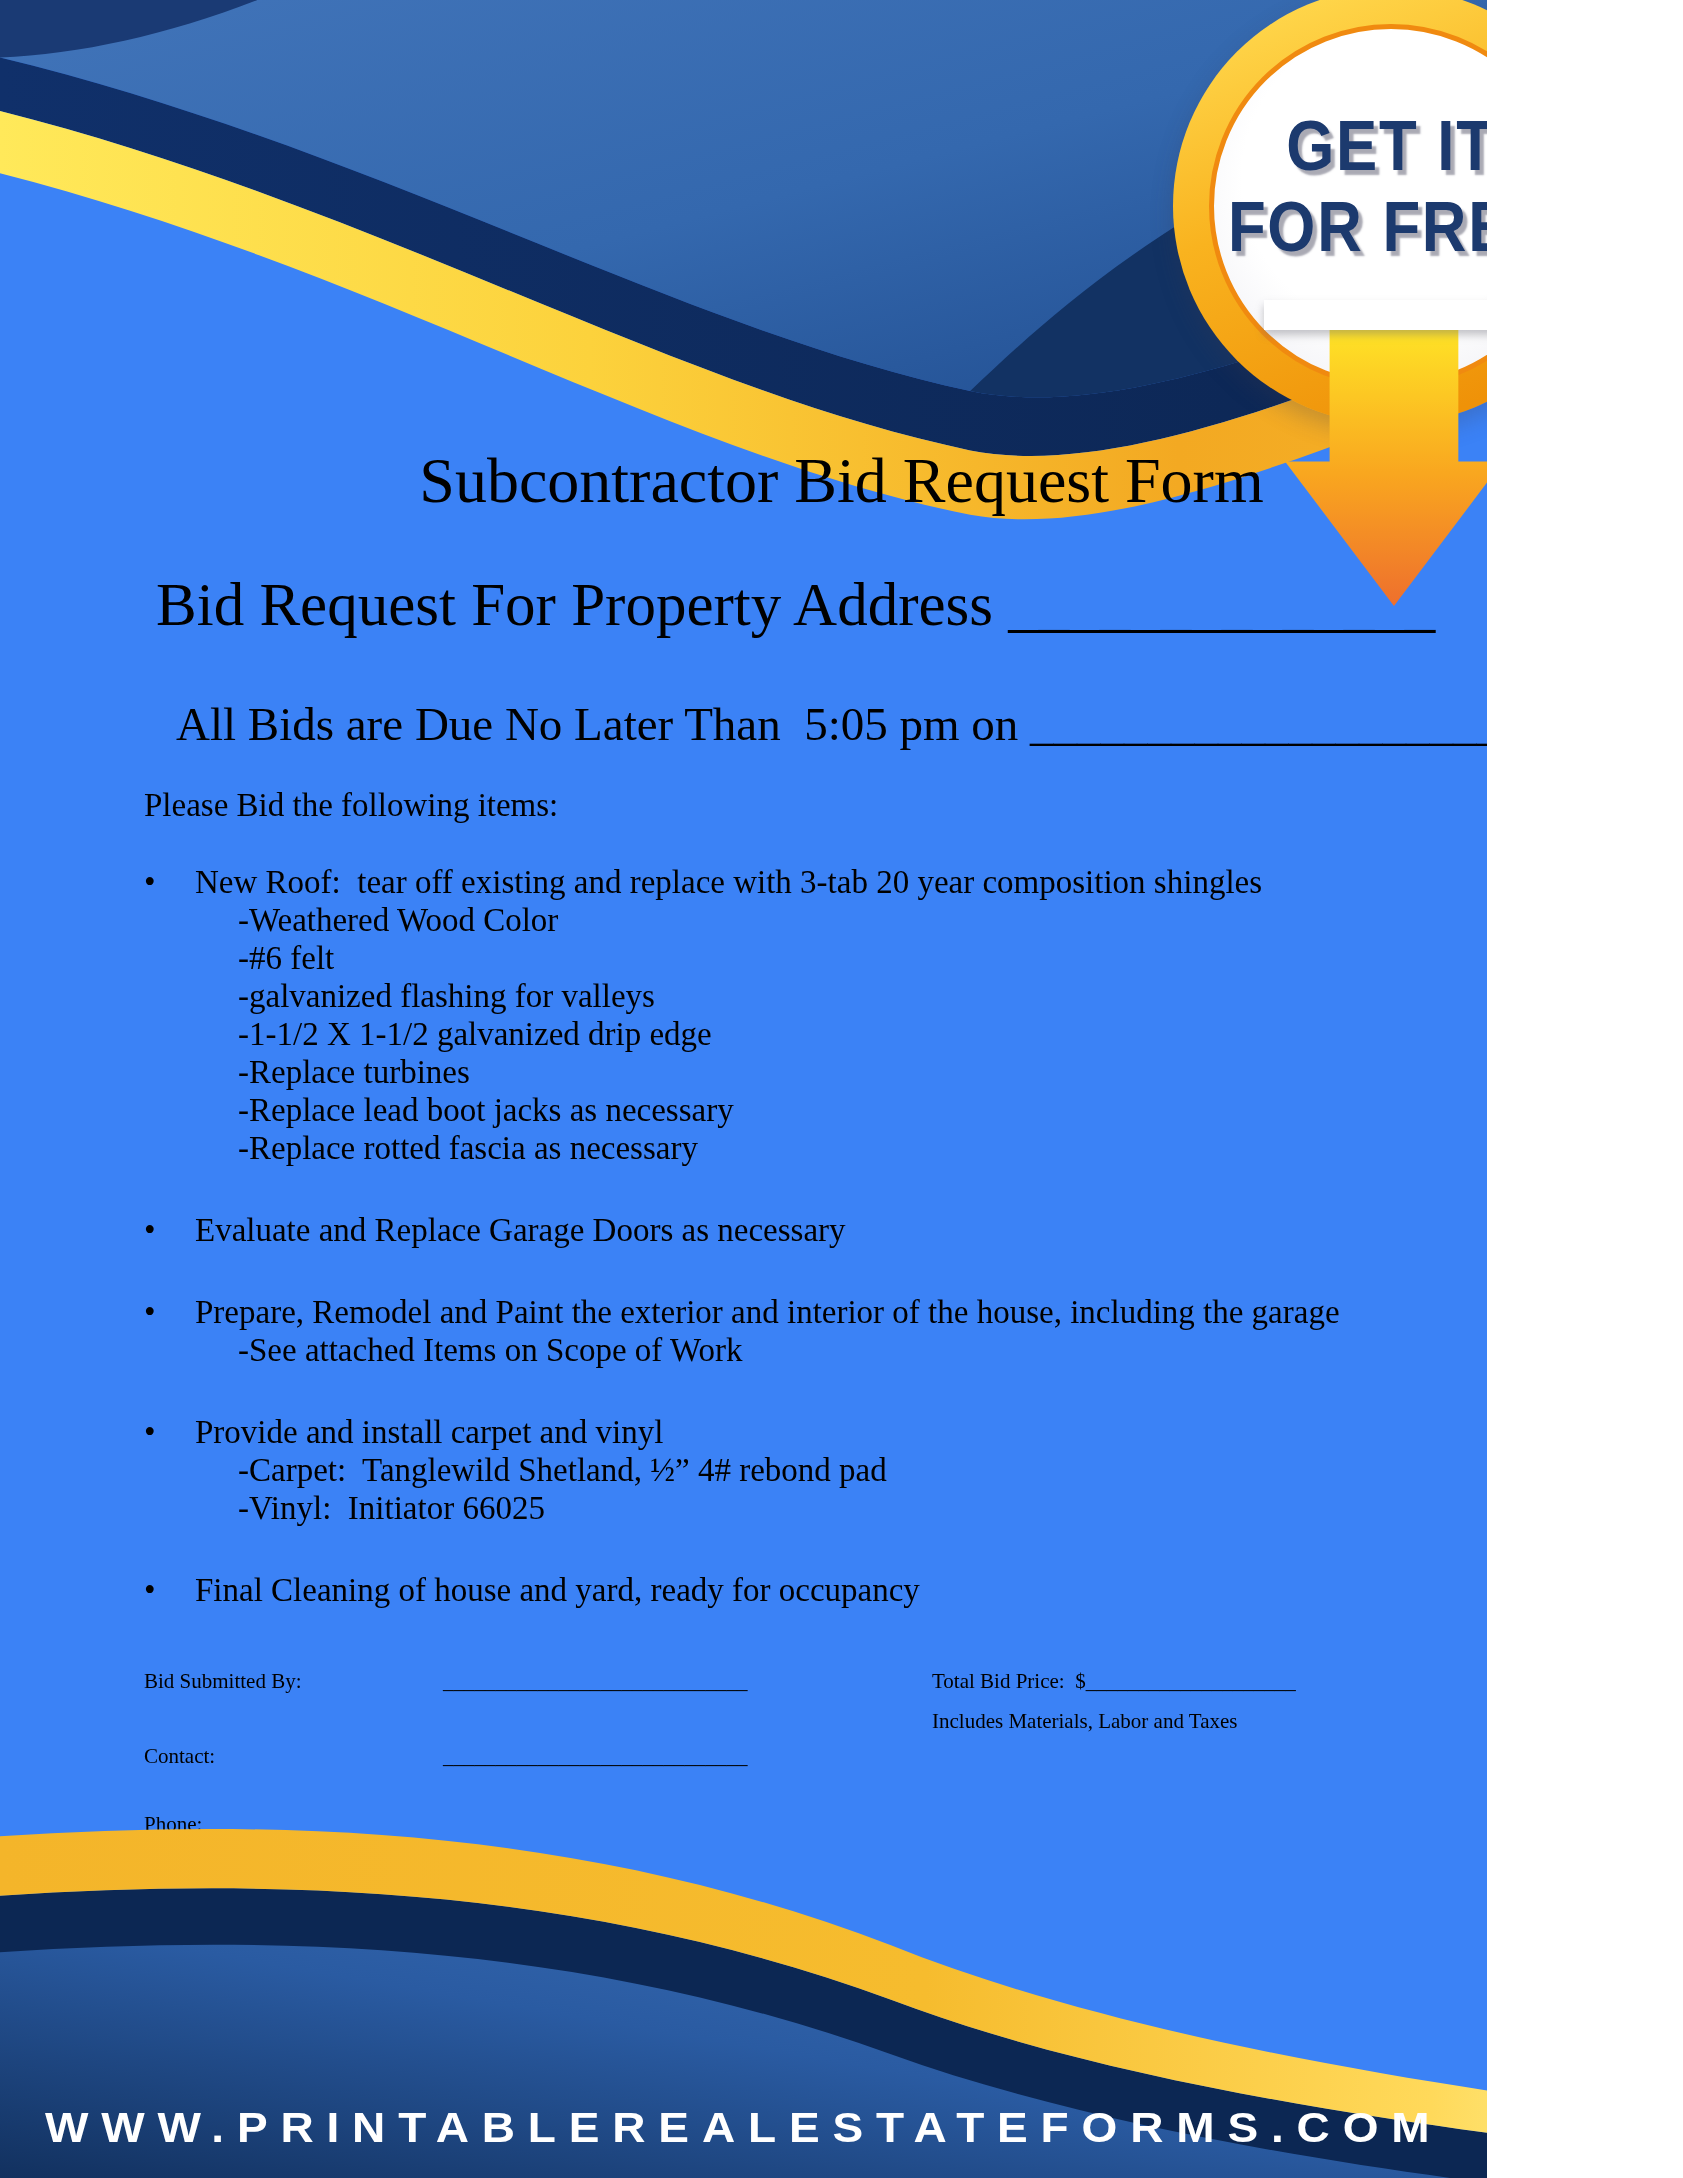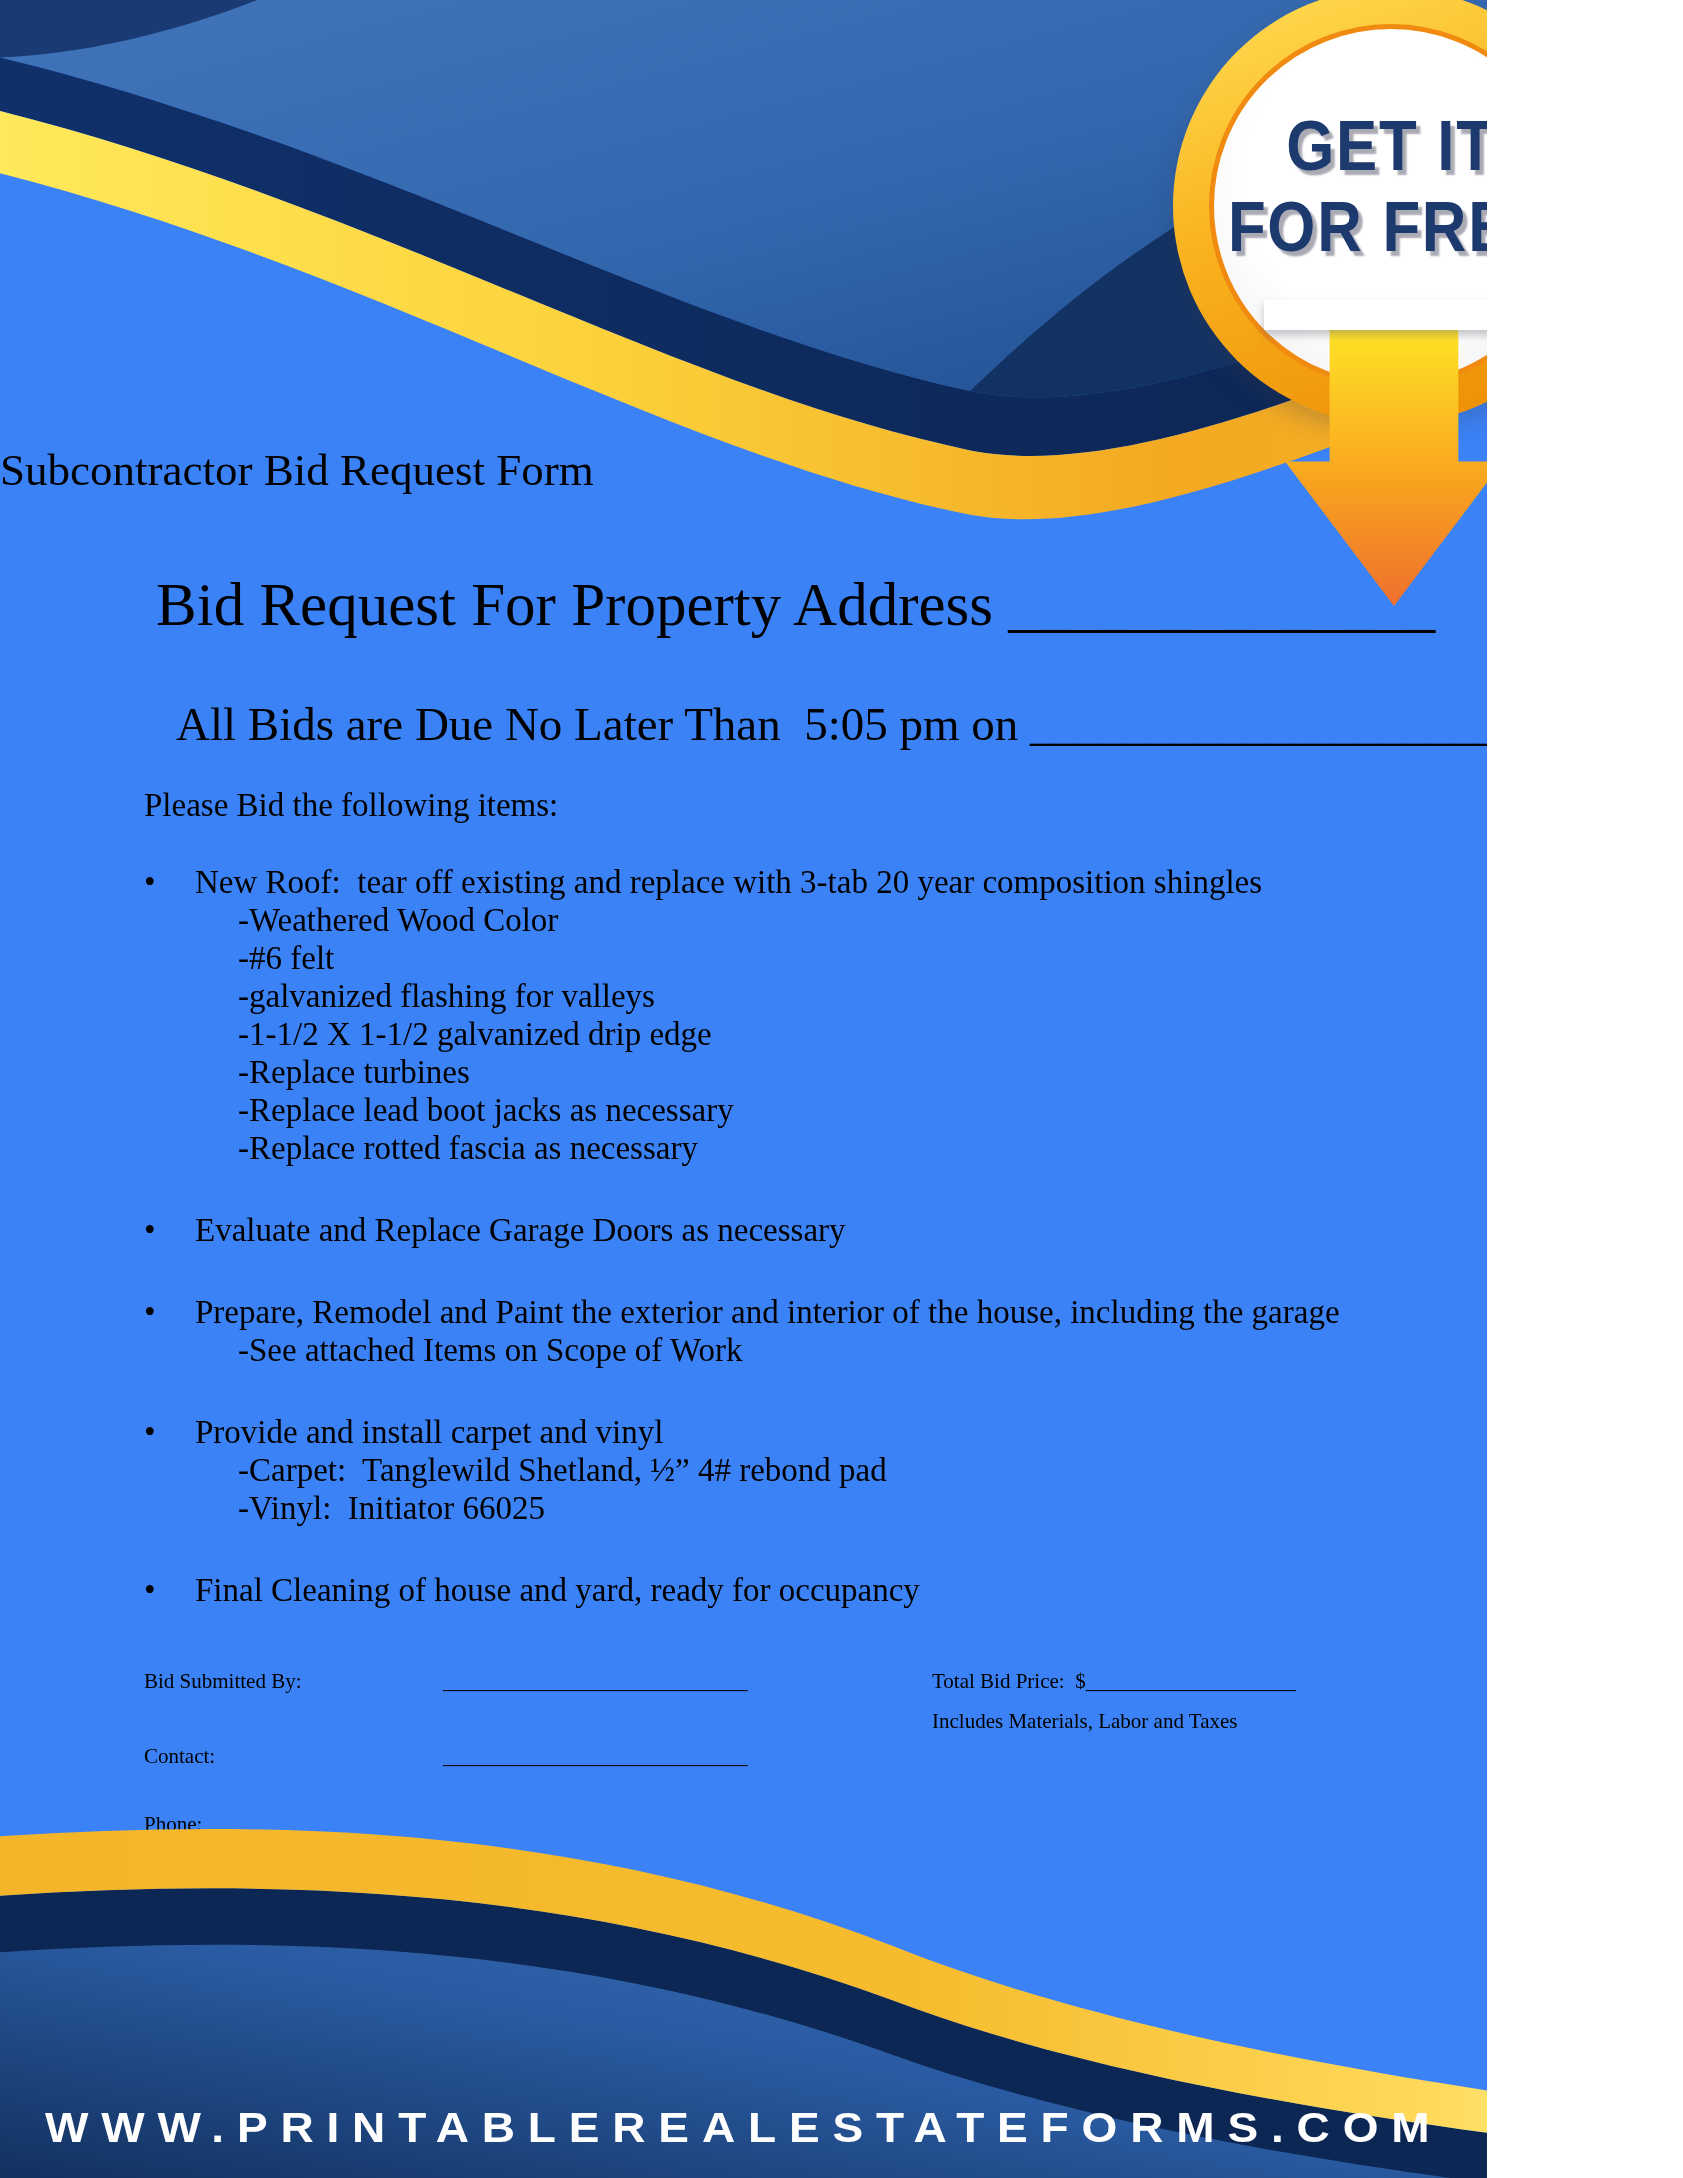--- a/index.html
+++ b/index.html
@@ -2,22 +2,22 @@
 <html><head>
 <meta charset="utf-8">
 <style>
   html,body{margin:0;padding:0;background:#ffffff;}
   .page{position:relative;width:1487px;height:2178px;background:#3b82f6;overflow:hidden;
         font-family:"Liberation Serif","DejaVu Serif",serif;color:#000;}
   .dec{position:absolute;left:0;pointer-events:none;}
   #topDec{top:0;z-index:1;}
   #bottomDec{bottom:0;z-index:6;}
   .content{position:absolute;left:0;top:0;width:1683px;height:2178px;z-index:2;}
-  .doc-title{position:absolute;top:444px;left:0;width:1683px;
-             font-size:45px;white-space:pre-wrap;}
+  .doc-title{position:absolute;top:444px;left:0;width:1683px;text-align:center;
+             font-size:64px;white-space:pre-wrap;}
   .h1{position:absolute;top:570px;left:156px;font-size:61px;white-space:pre-wrap;}
   .h2{position:absolute;top:697px;left:144px;font-size:47px;white-space:pre-wrap;margin-left:32px;}
   .intro{position:absolute;top:787px;left:144px;font-size:33px;white-space:pre-wrap;}
   .bullets{position:absolute;top:863px;left:144px;width:1317px;font-size:33px;line-height:38px;}
   .bullet-group{margin:0 0 44px 0;}
   .bullet-line{display:flex;}
   .dot{width:51px;flex:0 0 51px;}
   .bullet-text{white-space:pre-wrap;}
   .subitem{margin-left:94px;white-space:pre-wrap;}
   .frm{position:absolute;font-size:21px;white-space:pre-wrap;}

